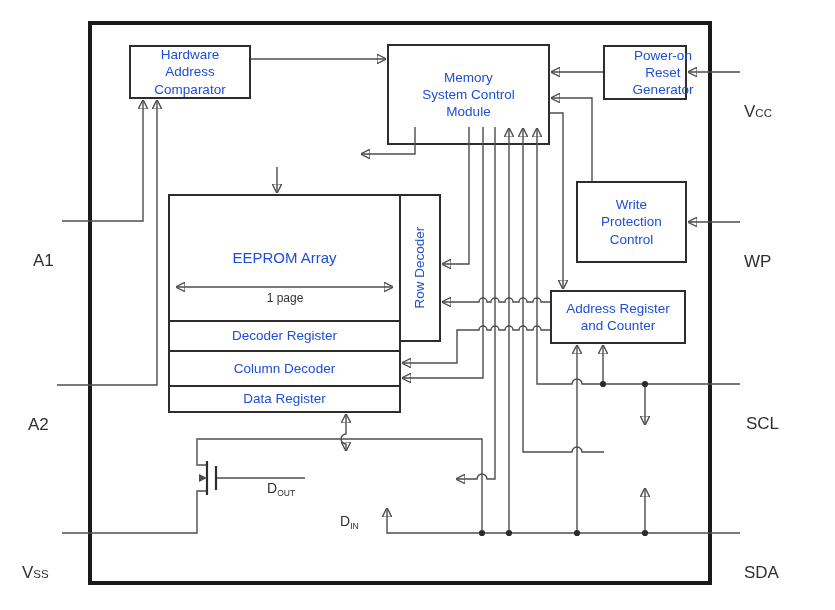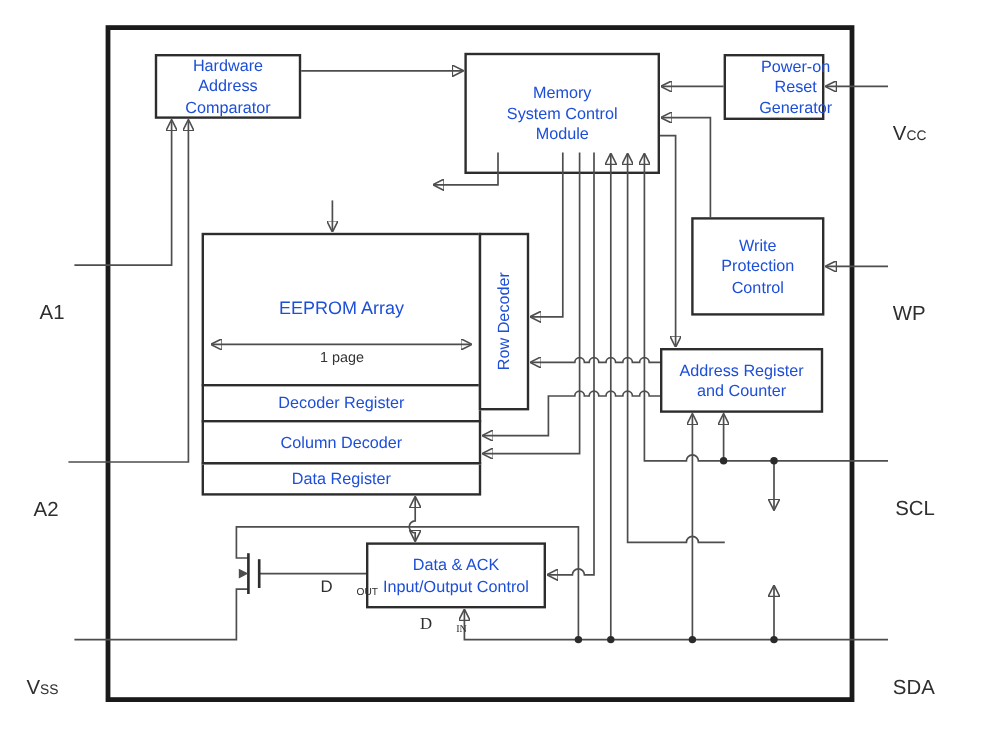--- a/index.html
+++ b/index.html
@@ -23,21 +23,21 @@
   .pagelabel {
     position:absolute; font-size:12px; color:#333333; z-index:3; text-align:center;
   }
   .pin {
     position:absolute; font-size:17px; color:#2f2f2f; z-index:3; white-space:nowrap;margin-top:40px;
   }
   .pin .sc { font-size:11.5px; }
   .sig {
     position:absolute; font-size:14px; color:#2f2f2f; z-index:3; white-space:nowrap;
   }
-  .sig .sub { font-size:8.5px; vertical-align:-3px;margin-left:20px; }
+  .sig .sub { font-size:8.5px; vertical-align:-3px; }
   svg.wires {
     position:absolute; left:0; top:0; z-index:2; pointer-events:none;
   }
   svg.wires path { fill:none; stroke:#4d4d4d; stroke-width:1.4; }
   svg.wires .dot { fill:#2b2b2b; stroke:none; }
   svg.wires .bar { stroke:#2d2d2d; stroke-width:2.2; }
 </style>
 </head>
 <body>
 
@@ -74,39 +74,37 @@
   <div class="box" style="left:168px; top:320px; width:233px; height:32px;">Decoder Register</div>
 
   <div class="box" style="left:168px; top:385px; width:233px; height:28px;">Data Register</div>
 
   <div class="box" style="left:168px; top:350px; width:233px; height:37px;">Column Decoder</div>
 
   <div class="box rowdec" style="left:399px; top:194px; width:42px; height:148px;">
     <span>Row Decoder</span>
   </div>
 
-  <div class="box" style="left:305px; top:452px; width:150px; height:55px;">Data &amp; ACK
-Input/Output Control</div>
 
   <div class="pin" style="left:33px; top:211px;">A1</div>
   <div class="pin" style="left:28px; top:375px;">A2</div>
   <div class="pin" style="left:22px; top:523px;">
     <span>V</span><span class="sc">SS</span>
   </div>
   <div class="pin" style="left:744px; top:62px;">
     <span>V</span><span class="sc">CC</span>
   </div>
   <div class="pin" style="left:744px; top:212px;">WP</div>
   <div class="pin" style="left:746px; top:374px;">SCL</div>
   <div class="pin" style="left:744px; top:523px;">SDA</div>
 
   <div class="sig" style="left:267px; top:480px;">
     <span>D</span><span class="sub">OUT</span>
   </div>
-  <div class="sig" style="left:350px; top:513px;font-family:Liberation Serif, serif;">
+  <div class="sig" style="left:340px; top:513px;">
     <span>D</span><span class="sub">IN</span>
   </div>
 
   <svg class="wires" width="835" height="610" viewBox="0 0 835 610">
     <defs>
       <marker id="ah" viewBox="0 0 10 10" refX="8.5" refY="5" markerWidth="6.8" markerHeight="6.8" orient="auto-start-reverse">
         <path d="M0,0 L10,5 L0,10 z" fill="#2b2b2b" stroke="none"></path>
       </marker>
     </defs>
 

